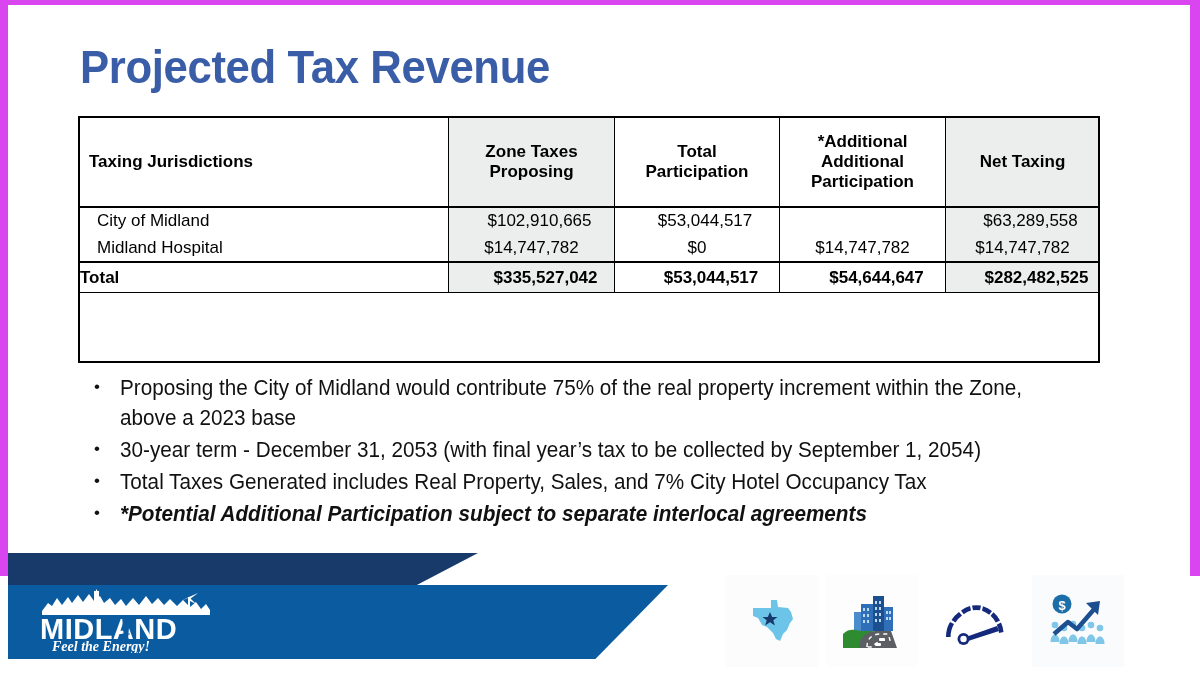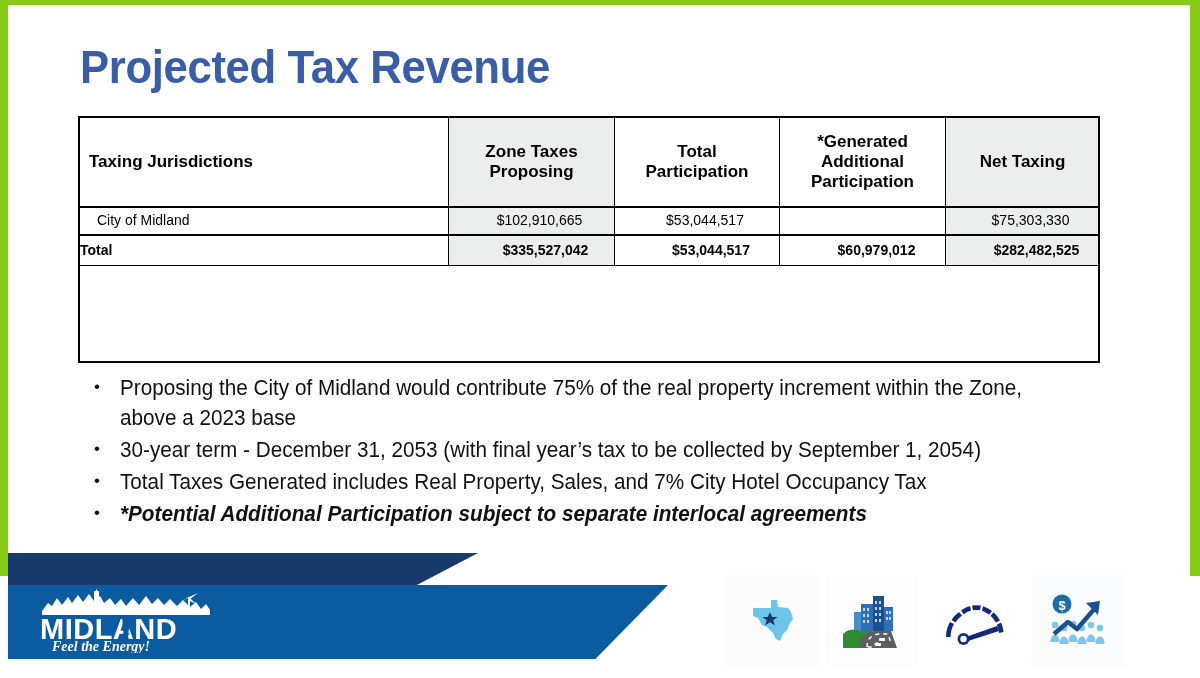--- a/index.html
+++ b/index.html
@@ -9,21 +9,21 @@
   body {
     width: 1200px; height: 678px;
     font-family: "Liberation Sans", sans-serif;
     overflow: hidden;
   }
 
   
   .slide-frame {
     position: relative;
     width: 1200px; height: 576px;
-    background: #84cc16;
+    background: #d946ef;
     box-sizing: border-box;
   }
   .slide-canvas {
     position: absolute;
     left: 8px; top: 5px;
     width: 1182px; height: 665px;
     background: #ffffff;
     overflow: hidden;
   }
 
@@ -71,21 +71,21 @@
   }
   .shaded { background: #eceded; }
   .plain  { background: #ffffff; }
 
   .tax-table tbody td {
     height: 27px;
     line-height: 27px;
     text-align: center;
     border-top: none;
     border-bottom: none;
-    font-size: 14px;
+    font-size: 17px;
   }
   .tax-table tbody tr:first-child td { border-top: 1px solid #000; padding-left: 16px; }
   .cell-jur {
     text-align: left !important;
     padding-left: 17px !important;
   }
   .tax-table tbody tr.total-row td {
     border-top: 2.5px solid #000;
     border-bottom: 1px solid #000;
     font-weight: bold;
@@ -216,42 +216,49 @@
           </th>
           <th class="shaded">
             <span>Zone Taxes</span><br>
             <span>Proposing</span>
           </th>
           <th class="plain">
             <span>Total</span><br>
             <span>Participation</span>
           </th>
           <th class="plain">
-            <span>*Generated</span><br>
+            <span>*Additional</span><br>
             <span>Additional</span><br>
             <span>Participation</span>
           </th>
           <th class="shaded">
             <span>Net Taxing</span>
           </th>
         </tr>
       </thead>
       <tbody>
         <tr>
           <td class="cell-jur plain">City of Midland</td>
           <td class="shaded">$102,910,665</td>
           <td class="plain">$53,044,517</td>
           <td class="plain"></td>
-          <td class="shaded">$75,303,330</td>
+          <td class="shaded">$63,289,558</td>
+        </tr>
+        <tr>
+          <td class="cell-jur plain">Midland Hospital</td>
+          <td class="shaded">$14,747,782</td>
+          <td class="plain">$0</td>
+          <td class="plain">$14,747,782</td>
+          <td class="shaded">$14,747,782</td>
         </tr>
         <tr class="total-row">
           <td class="cell-jur plain">Total</td>
           <td class="shaded">$335,527,042</td>
           <td class="plain">$53,044,517</td>
-          <td class="plain">$60,979,012</td>
+          <td class="plain">$54,644,647</td>
           <td class="shaded">$282,482,525</td>
         </tr>
       </tbody>
     </table>
     <div class="table-outline"></div>
     <div class="header-underline"></div>
 
     <div class="bullets">
       <div class="bullet">
         <div class="dot">•</div>

